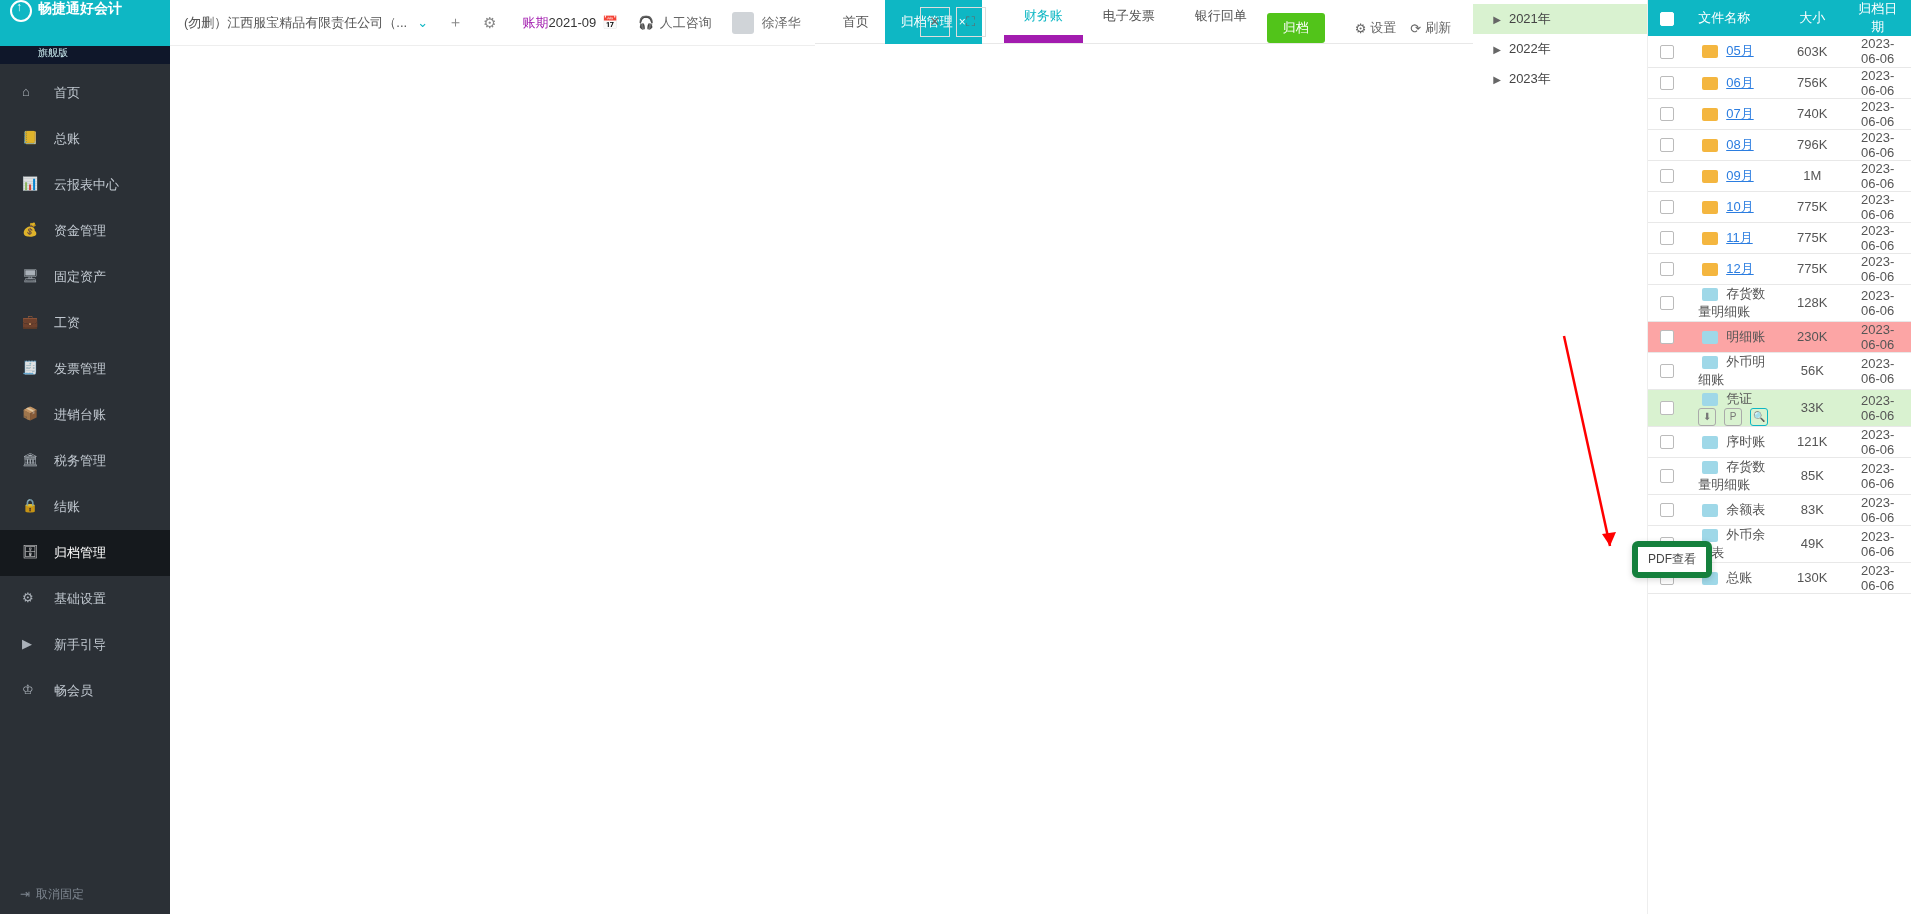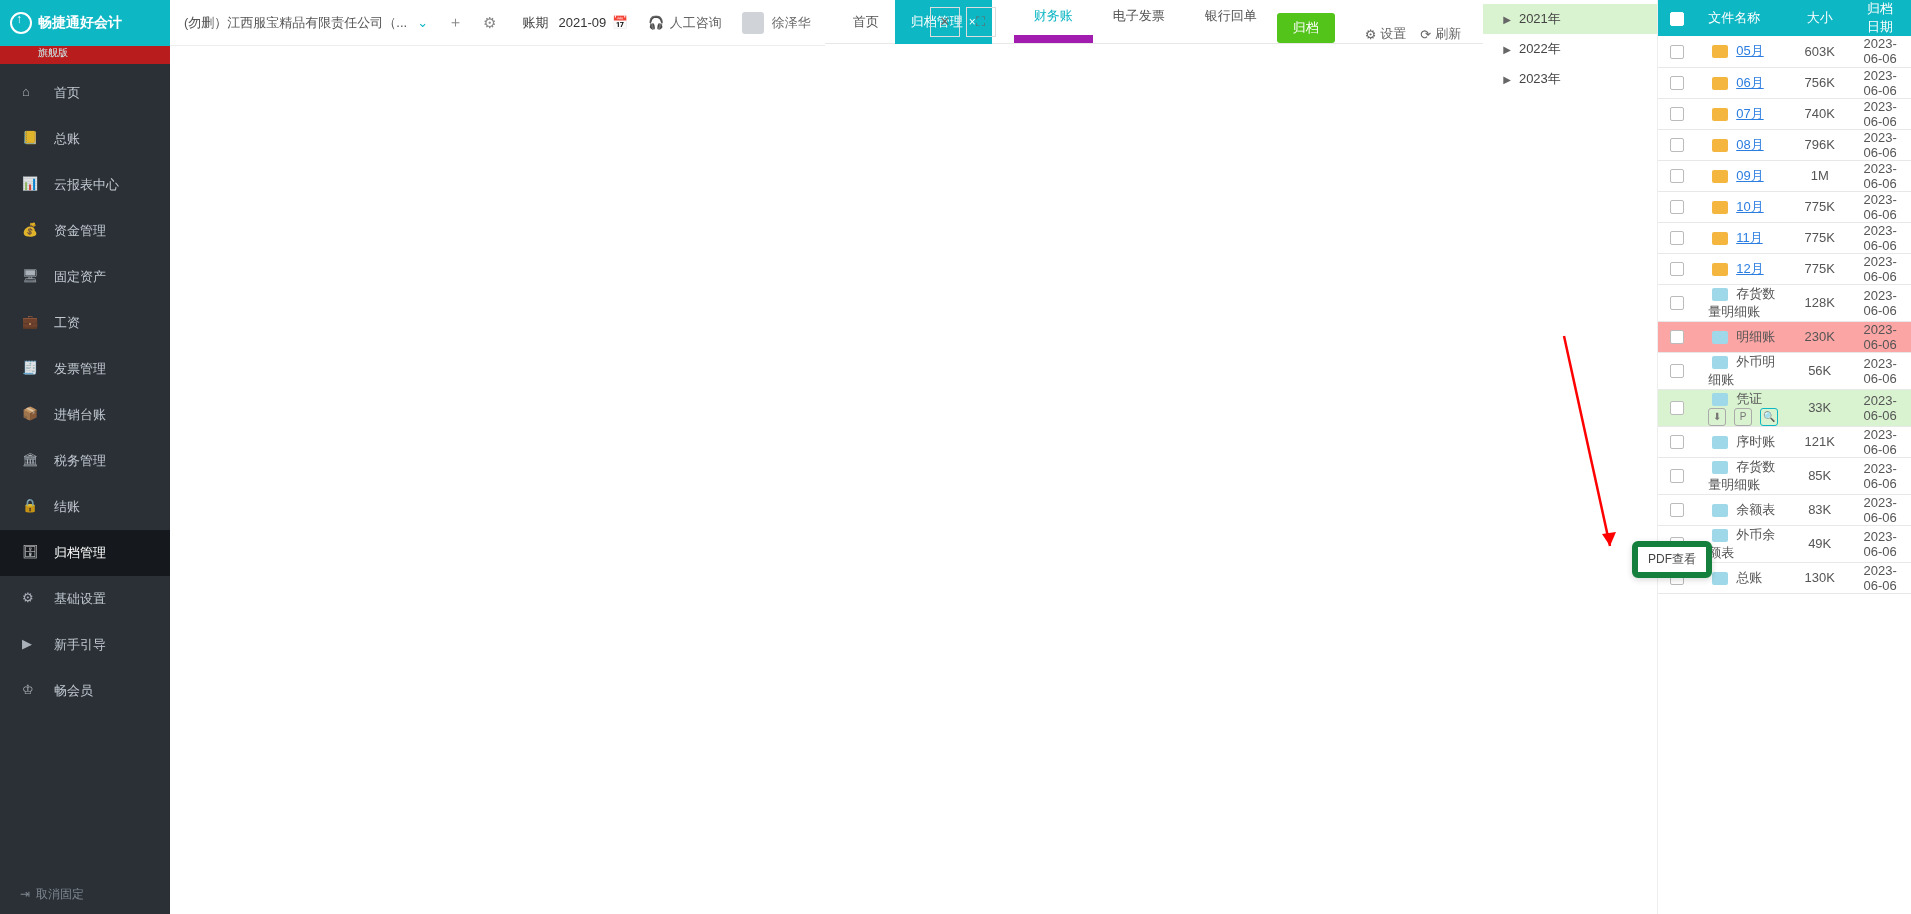--- a/index.html
+++ b/index.html
@@ -1,48 +1,48 @@
 <!DOCTYPE html>
 <html><head>
 <meta charset="utf-8">
 <style>
 *{margin:0;padding:0;box-sizing:border-box;font-family:"Microsoft YaHei",Arial,sans-serif}
 body{background:#fff;font-size:13px;color:#333;overflow:hidden}
 .app{display:flex;height:914px;width:1911px}
 .sidebar{width:170px;background:#2b3036;color:#9aa4b0;flex-shrink:0;display:flex;flex-direction:column}
-.logo{background:#0eb7c4;height:46px;display:flex;align-items:center;padding:0 10px;color:#fff}
+.logo{background:#0eb7c4;height:46px;display:flex;padding:0 10px;color:#fff}
 .logo-icon{width:22px;height:22px;border:2px solid #fff;border-radius:50%;margin-right:6px;position:relative}
 .logo-icon::after{content:"↑";position:absolute;left:4px;top:-2px;font-size:12px}
 .logo-text{font-size:14px;font-weight:bold}
 .nav{flex:1;padding-top:6px}
 .nav-item{height:46px;display:flex;align-items:center;padding:0 22px;cursor:pointer;color:#c1c8d0}
 .nav-item.active{background:#15191d;color:#fff}
 .nav-icon{width:18px;height:18px;margin-right:14px;opacity:.85;display:inline-block}
 .pin-bar{height:40px;display:flex;align-items:center;padding:0 20px;color:#7e8690;font-size:12px;cursor:pointer}
 .main{flex:1;display:flex;flex-direction:row;min-width:0}
 .topbar{height:46px;display:flex;align-items:center;padding:0 14px;background:#fff;border-bottom:1px solid #eee}
 .company{color:#555;font-size:13px;max-width:260px;white-space:nowrap;overflow:hidden}
 .chev{color:#0eb7c4;margin:0 10px;cursor:pointer}
 .tb-icon{color:#888;margin:0 10px;cursor:pointer;font-size:15px}
-.period-label{color:#404040;margin-left:16px;margin-right:10px}
+.period-label{color:#a21caf;margin-left:16px;}
 .period-val{color:#333;margin-right:6px}
 .cal-icon{color:#0eb7c4;cursor:pointer}
 .topbar-right{margin-left:auto;display:flex;align-items:center;color:#666}
 .tr-item{display:flex;align-items:center;margin-left:20px;cursor:pointer}
 .avatar{width:22px;height:22px;background:#d0d4d8;border-radius:3px;margin-right:8px;display:inline-block}
 .tabs{height:44px;display:flex;align-items:center;padding:0 12px;border-bottom:1px solid #e8e8e8;position:relative}
 .tab{padding:0 16px;height:44px;display:flex;align-items:center;cursor:pointer;color:#555}
 .tab.active{background:#0eb7c4;color:#fff}
 .tab-close{margin-left:6px;font-size:12px}
 .tab-ctrl{position:absolute;right:8px;display:flex}
 .tab-ctrl span{width:30px;height:30px;border:1px solid #ddd;display:flex;align-items:center;justify-content:center;margin-left:6px;cursor:pointer;color:#666}
 .subtabs{display:flex;height:44px;border-bottom:1px solid #e8e8e8;align-items:flex-end;padding:0 10px}
 .subtab{padding:10px 20px;cursor:pointer;color:#555}
 .subtab.active{color:#0eb7c4;border-bottom:8px solid #a21caf}
-.actions{margin-left:auto;display:flex;align-items:flex-end;padding-right:12px}
+.actions{margin-left:auto;display:flex;align-items:center;padding-right:12px}
 .btn-archive{background:#52c41a;color:#fff;padding:6px 16px;border-radius:3px;cursor:pointer;margin-right:16px}
 .act{color:#666;margin-left:14px;cursor:pointer;display:flex;align-items:center}
 .act-icon{margin-right:4px}
 .body{flex:1;display:flex;min-height:0}
 .tree{width:175px;border-right:1px solid #eee;padding-top:4px}
 .tree-item{height:30px;display:flex;align-items:center;padding-left:20px;cursor:pointer;color:#444}
 .tree-item.sel{background:#d9f2d0}
 .tree-caret{margin-right:8px;font-size:10px;color:#666}
 .table-wrap{flex:1;overflow:auto}
 table{width:100%;border-collapse:collapse}
@@ -70,21 +70,21 @@
 </style>
 </head>
 <body>
 
 <div class="app">
   <div class="sidebar">
     <div class="logo">
       <span class="logo-icon"></span>
       <span class="logo-text">畅捷通好会计</span>
     </div>
-    <div style="background:#b91c1c;color:#cdeef1;font-size:10px;padding:0 0 4px 38px">旗舰版</div>
+    <div style="background:#0f172a;color:#cdeef1;font-size:10px;padding:0 0 4px 38px">旗舰版</div>
     <div class="nav" id="nav">
         <div class="nav-item">
           <span class="nav-icon">⌂</span>
           <span>首页</span>
         </div>
         <div class="nav-item">
           <span class="nav-icon">📒</span>
           <span>总账</span>
         </div>
         <div class="nav-item">

